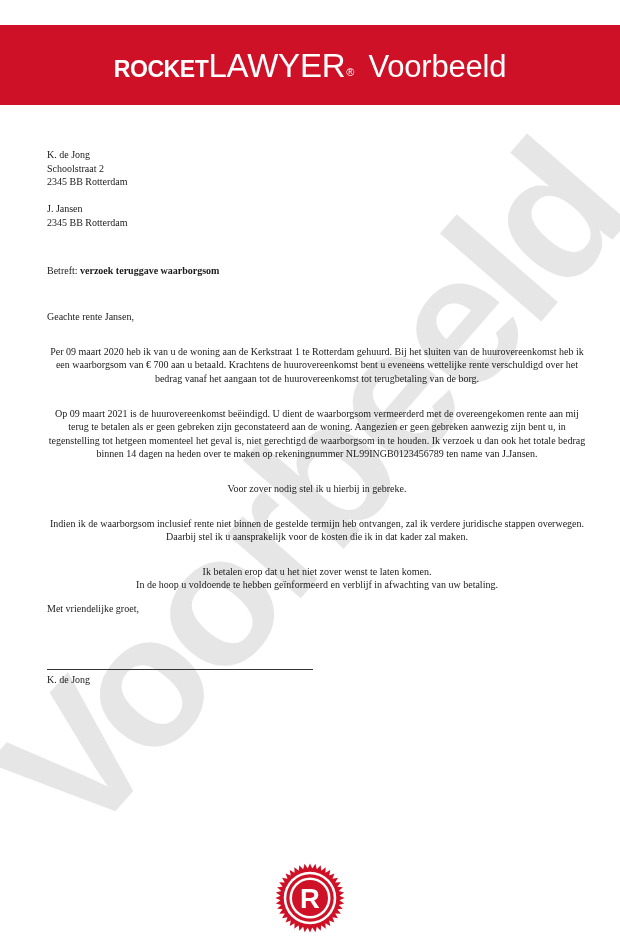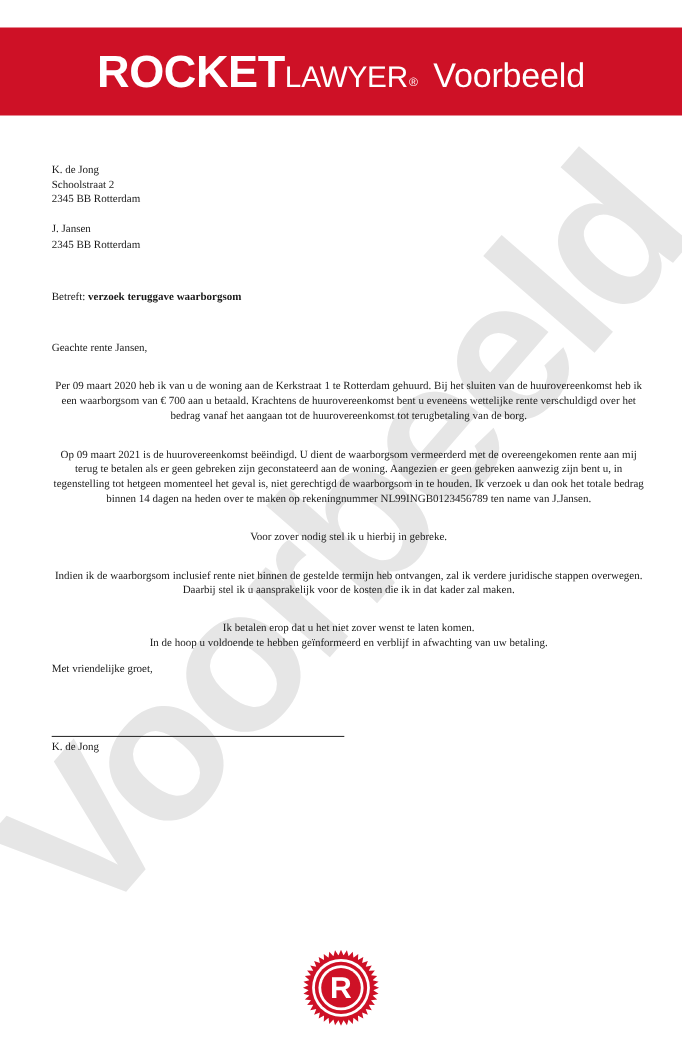--- a/index.html
+++ b/index.html
@@ -39,26 +39,26 @@
   }
   .brand {
     display: flex;
     align-items: baseline;
     color: #ffffff;
     font-family: "Liberation Sans", "DejaVu Sans", sans-serif;
     white-space: nowrap;
     line-height: 1;
   }
   .brand-rocket {
-    font-size: 41px;
+    font-size: 23px;
     font-weight: bold;
     letter-spacing: -0.4px;
   }
   .brand-lawyer {
-    font-size: 27px;
+    font-size: 33px;
     font-weight: 300;
     letter-spacing: -0.2px;
   }
   .brand-reg {
     font-size: 11px;
     font-weight: normal;
     margin-left: 1px;
     position: relative;
     top: -1px;
   }

